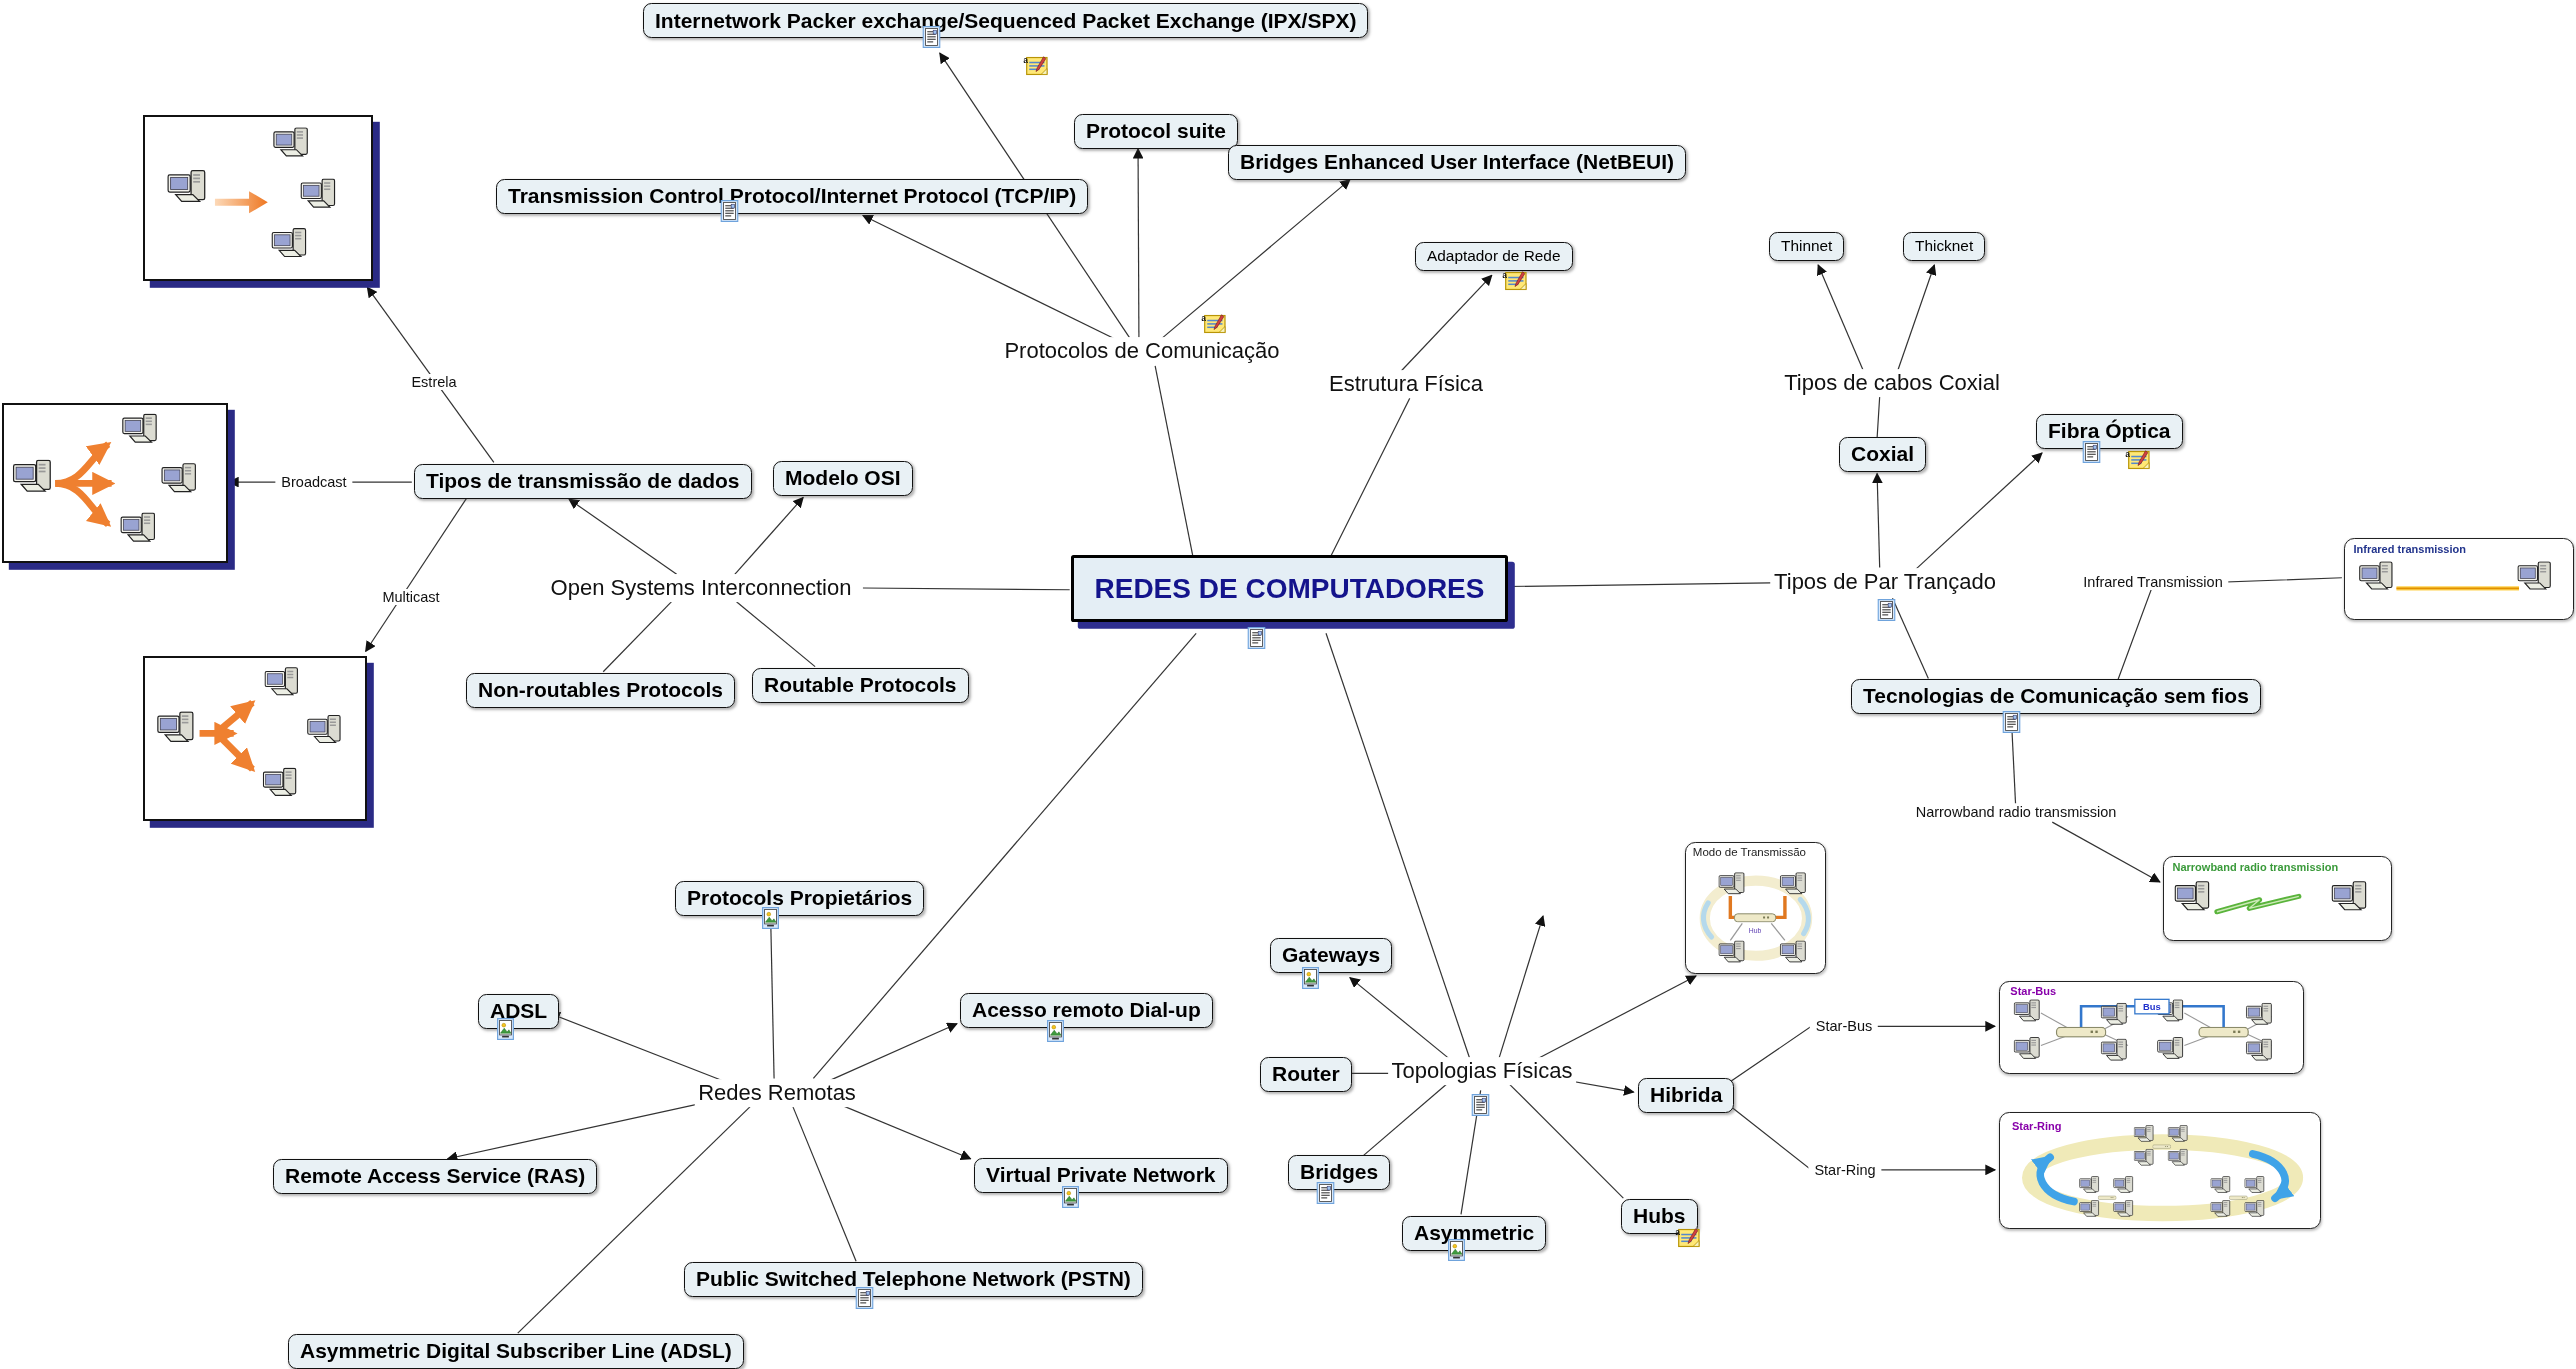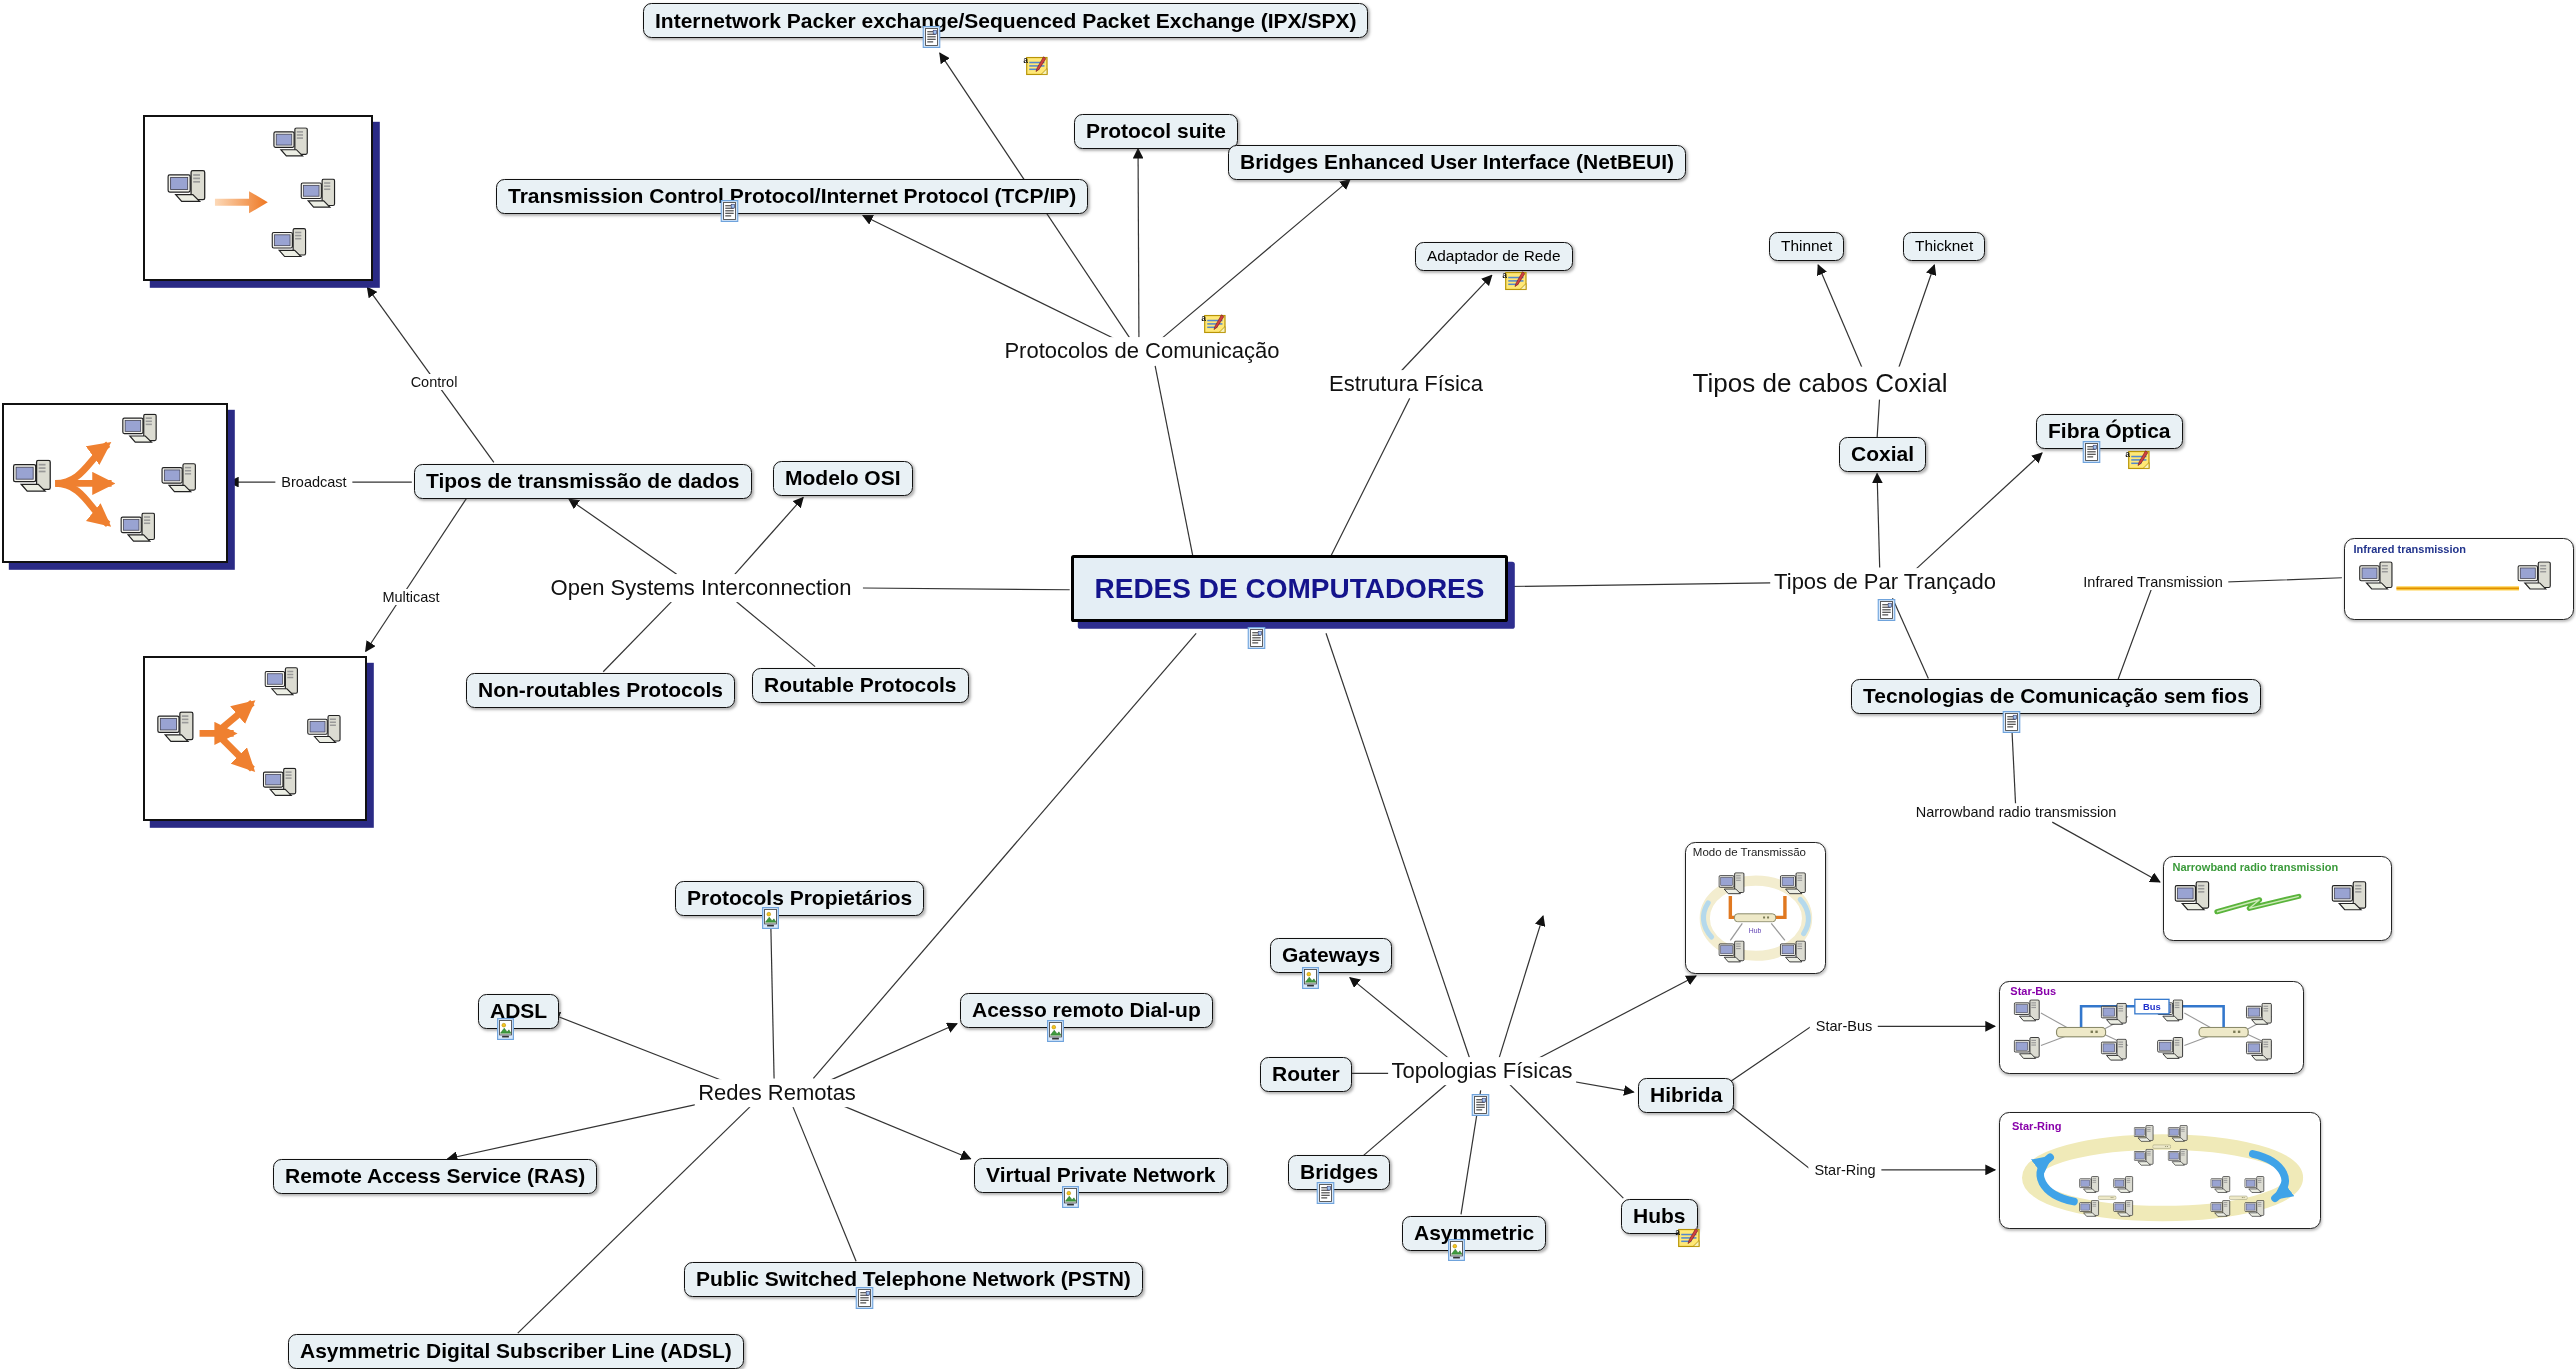--- a/index.html
+++ b/index.html
@@ -264,21 +264,21 @@
       <use href="#cluster" x="246" y="74" width="66" height="52"></use>
     </svg>
   </div>
 
   <div class="central" style="left:1071px;top:555px">REDES DE COMPUTADORES</div>
 
   <div class="hub" style="left:1142px;top:351px">Protocolos de Comunicação</div>
   <div class="hub" style="left:1406px;top:384px">Estrutura Física</div>
   <div class="hub" style="left:701px;top:588px">Open Systems Interconnection</div>
   <div class="hub" style="left:1885px;top:582px">Tipos de Par Trançado</div>
-  <div class="hub" style="left:1820px;top:383px;font-size:26px">Tipos de cabos Coxial</div>
+  <div class="hub" style="left:1892px;top:383px;font-size:22px">Tipos de cabos Coxial</div>
   <div class="hub" style="left:777px;top:1093px">Redes Remotas</div>
   <div class="hub" style="left:1482px;top:1071px">Topologias Físicas</div>
 
   <div class="node" style="left:643px;top:3.4px">Internetwork Packer exchange/Sequenced Packet Exchange (IPX/SPX)</div>
   <div class="node" style="left:1074px;top:114px">Protocol suite</div>
   <div class="node" style="left:1228px;top:145px">Bridges Enhanced User Interface (NetBEUI)</div>
   <div class="node" style="left:496px;top:179px">Transmission Control Protocol/Internet Protocol (TCP/IP)</div>
   <div class="node lite" style="left:1415px;top:242px">Adaptador de Rede</div>
   <div class="node lite" style="left:1769px;top:232px">Thinnet</div>
   <div class="node lite" style="left:1903px;top:232px">Thicknet</div>
@@ -296,21 +296,21 @@
   <div class="node" style="left:974px;top:1158px">Virtual Private Network</div>
   <div class="node" style="left:684px;top:1262px">Public Switched Telephone Network (PSTN)</div>
   <div class="node" style="left:288px;top:1334px">Asymmetric Digital Subscriber Line (ADSL)</div>
   <div class="node" style="left:1270px;top:938px">Gateways</div>
   <div class="node" style="left:1260px;top:1057px">Router</div>
   <div class="node" style="left:1288px;top:1155px">Bridges</div>
   <div class="node" style="left:1402px;top:1216px">Asymmetric</div>
   <div class="node" style="left:1621px;top:1199px">Hubs</div>
   <div class="node" style="left:1638px;top:1078px">Hibrida</div>
 
-  <div class="elabel" style="left:434px;top:382px">Control</div>
+  <div class="elabel" style="left:434px;top:382px">Estrela</div>
   <div class="elabel" style="left:314px;top:482px">Broadcast</div>
   <div class="elabel" style="left:411px;top:597px">Multicast</div>
   <div class="elabel" style="left:2153px;top:582px">Infrared Transmission</div>
   <div class="elabel" style="left:2016px;top:812px">Narrowband radio transmission</div>
   <div class="elabel" style="left:1844px;top:1026px">Star-Bus</div>
   <div class="elabel" style="left:1845px;top:1170px">Star-Ring</div>
 
   <span class="icon" style="left:1247px;top:627px;width:19px;height:22px"><svg width="19" height="22" viewBox="0 0 22 26">
         <use href="#noteic"></use>
       </svg></span>

